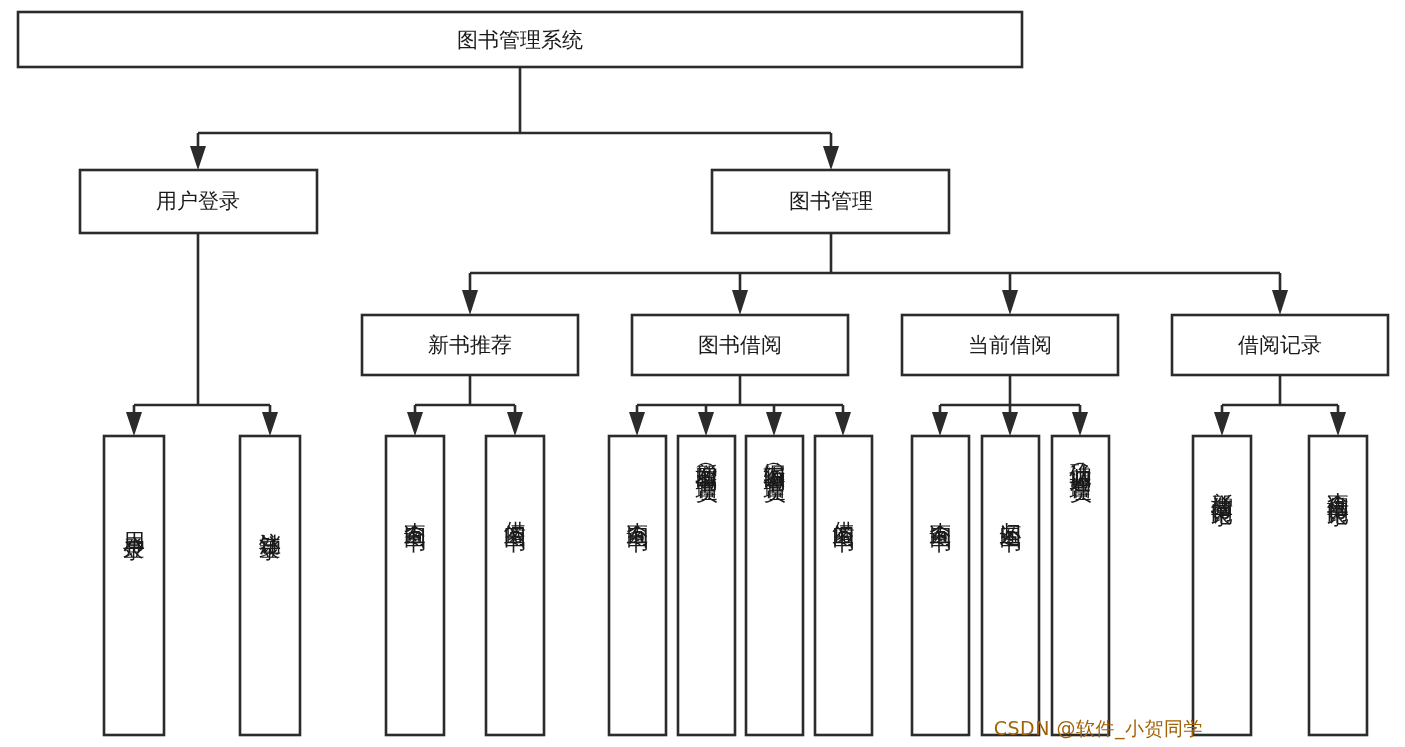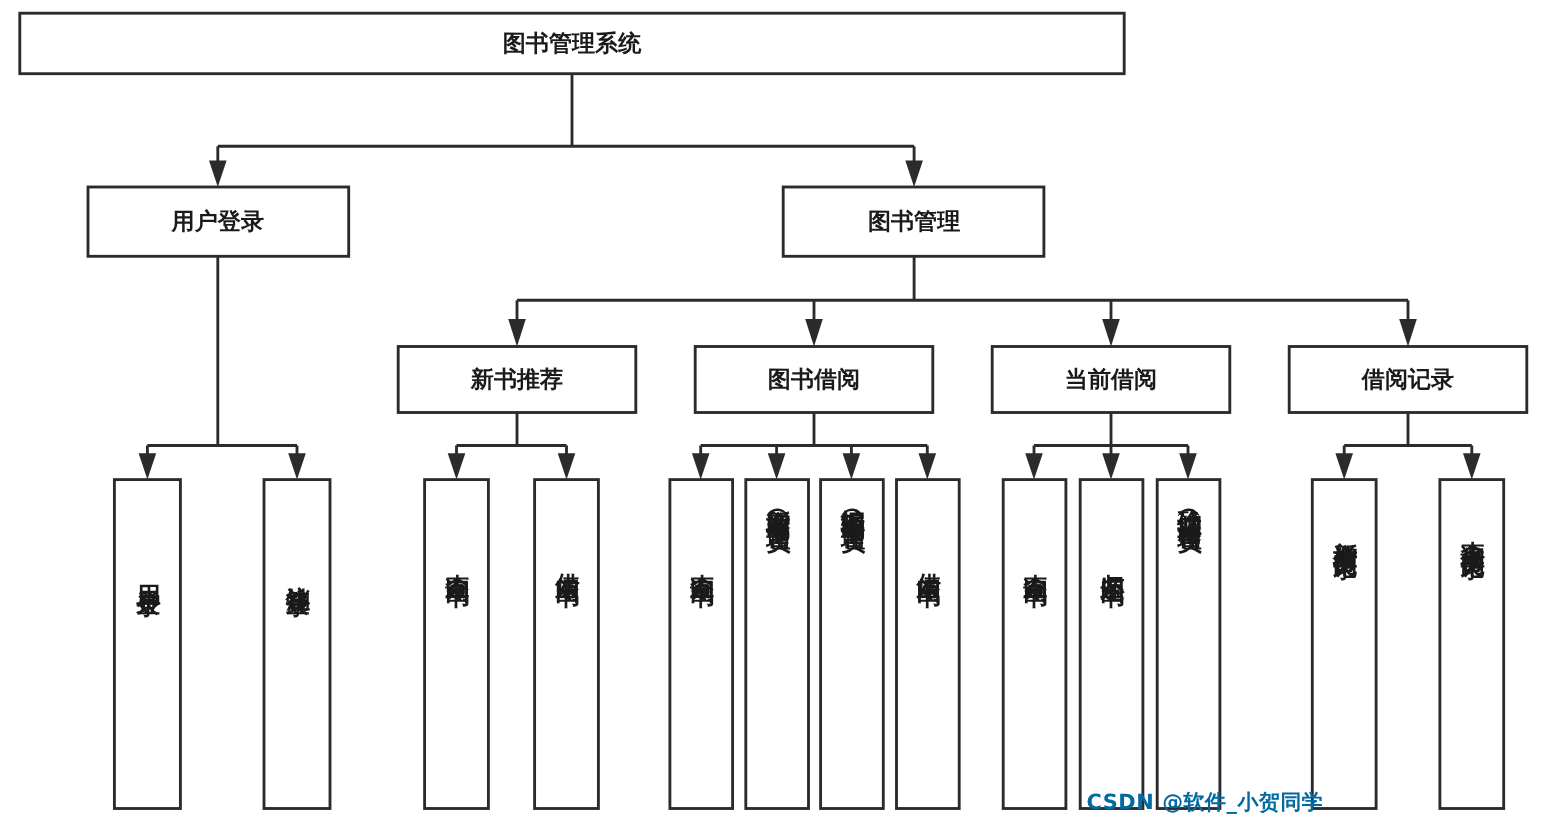--- a/index.html
+++ b/index.html
@@ -11,21 +11,20 @@
     width: 1405px;
     height: 747px;
     font-family: "DejaVu Sans", "Liberation Sans", sans-serif;
     overflow: hidden;
     position: relative;
   }
   #diagram-root {
     position: relative;
     width: 1211px;
     height: 747px;
-    font-weight: bold;
   }
   svg.flow {
     position: absolute;
     top: 0;
     left: 0;
     width: 1405px;
     height: 747px;
     display: block;
   }
   .node-rect {
@@ -68,21 +67,21 @@
     letter-spacing: 3px;
     white-space: nowrap;
     text-align: left;
   }
   .watermark {
     position: absolute;
     right: 8px;
     bottom: 5px;
     font-family: "DejaVu Sans", "Liberation Sans", sans-serif;
     font-size: 19px;
-    color: #0369a1;
+    color: #a16207;
     letter-spacing: 0.5px;
     white-space: nowrap;
     pointer-events: none;
   }
 </style>
 </head>
 <body>
 
 <div id="diagram-root">
 

